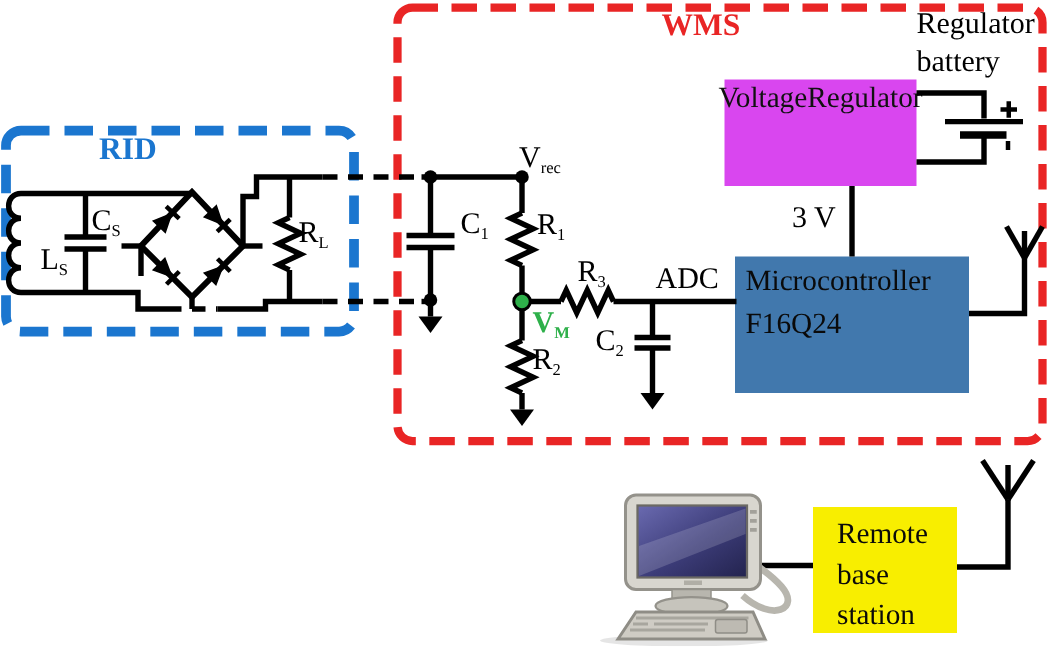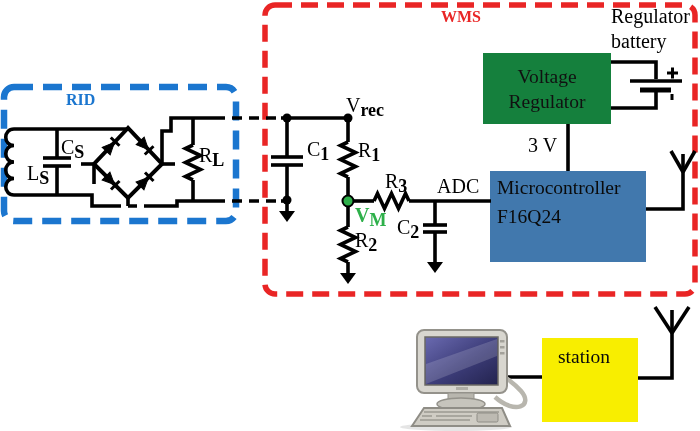--- a/index.html
+++ b/index.html
@@ -1,31 +1,31 @@
 <!DOCTYPE html>
 <html><head>
 <meta charset="utf-8">
 <style>
   html,body{margin:0;padding:0;background:#fff;}
   #stage{
     position:relative;width:700px;height:431px;background:#ffffff;overflow:hidden;
     font-family:"Liberation Serif", serif;
   }
   .box{position:absolute;box-sizing:border-box;}
-  #reg-box{left:483px;top:53px;width:128px;height:71px;background:#15803d;
-    display:flex;flex-direction:column;justify-content:center;text-align:center;
+  #reg-box{left:483px;top:53px;width:128px;height:71px;background:#d946ef;
+    display:flex;justify-content:center;text-align:center;
     font-size:19.5px;line-height:25px;color:#111;}
   #mc-box{left:490px;top:171px;width:156px;height:91px;background:#4178ad;
     padding:3px 0 0 7px;font-size:19.5px;line-height:28.5px;color:#0a0a0a;}
   #station-box{left:542px;top:338px;width:96px;height:84px;background:#f8ee00;
     padding:5px 0 0 16px;font-size:19.5px;line-height:27px;color:#0a0a0a;}
   svg{position:absolute;left:0;top:0;z-index:5;}
   .lbl{position:absolute;z-index:8;font-size:20px;color:#000;white-space:nowrap;line-height:21px;}
-  .lbl .s{font-size:18px;position:relative;top:4px;font-weight:bold;}
-  .title{font-weight:bold;font-size:16px;}
+  .lbl .s{font-size:11px;position:relative;top:4px;}
+  .title{font-weight:bold;font-size:21px;}
   #rid-title{left:66px;top:89px;color:#1b76cf;}
   #wms-title{left:441px;top:6px;color:#e92525;}
   #ls-label{left:27px;top:163px;}
   #cs-label{left:61px;top:137px;}
   #rl-label{left:199px;top:145px;}
   #vrec-label{left:346px;top:95px;}
   #c1-label{left:307px;top:139px;}
   #r1-label{left:358px;top:140px;}
   #vm-label{left:355px;top:205px;color:#2eb04a;font-weight:bold;}
   #r2-label{left:355px;top:230px;}
@@ -42,20 +42,22 @@
 
   <div class="box" id="reg-box">
     <span>Voltage</span>
     <span>Regulator</span>
   </div>
   <div class="box" id="mc-box">
     <div>Microcontroller</div>
     <div>F16Q24</div>
   </div>
   <div class="box" id="station-box">
+    <div>Remote</div>
+    <div>base</div>
     <div>station</div>
   </div>
 
   <svg width="700" height="431" viewBox="0 0 700 431">
     <defs>
       <linearGradient id="scr" x1="0" y1="0" x2="1" y2="1">
         <stop offset="0" stop-color="#6a6ab0"></stop>
         <stop offset="0.55" stop-color="#3c3c78"></stop>
         <stop offset="1" stop-color="#23234e"></stop>
       </linearGradient>

